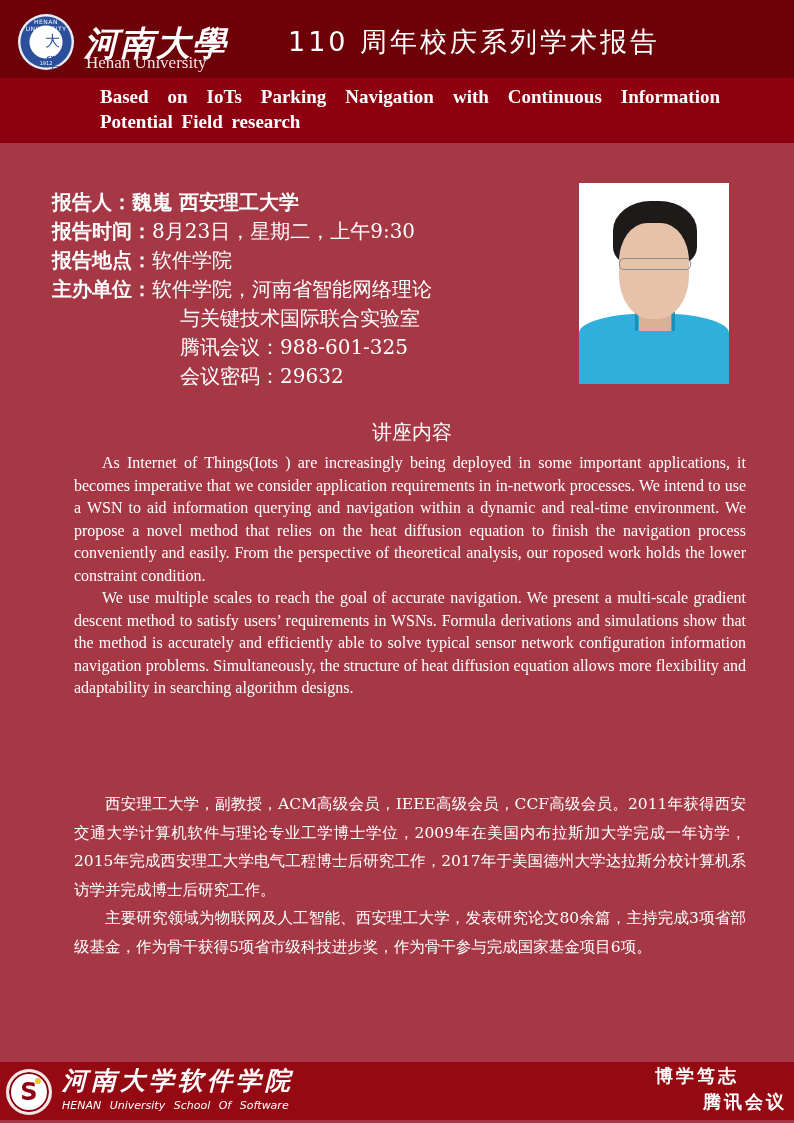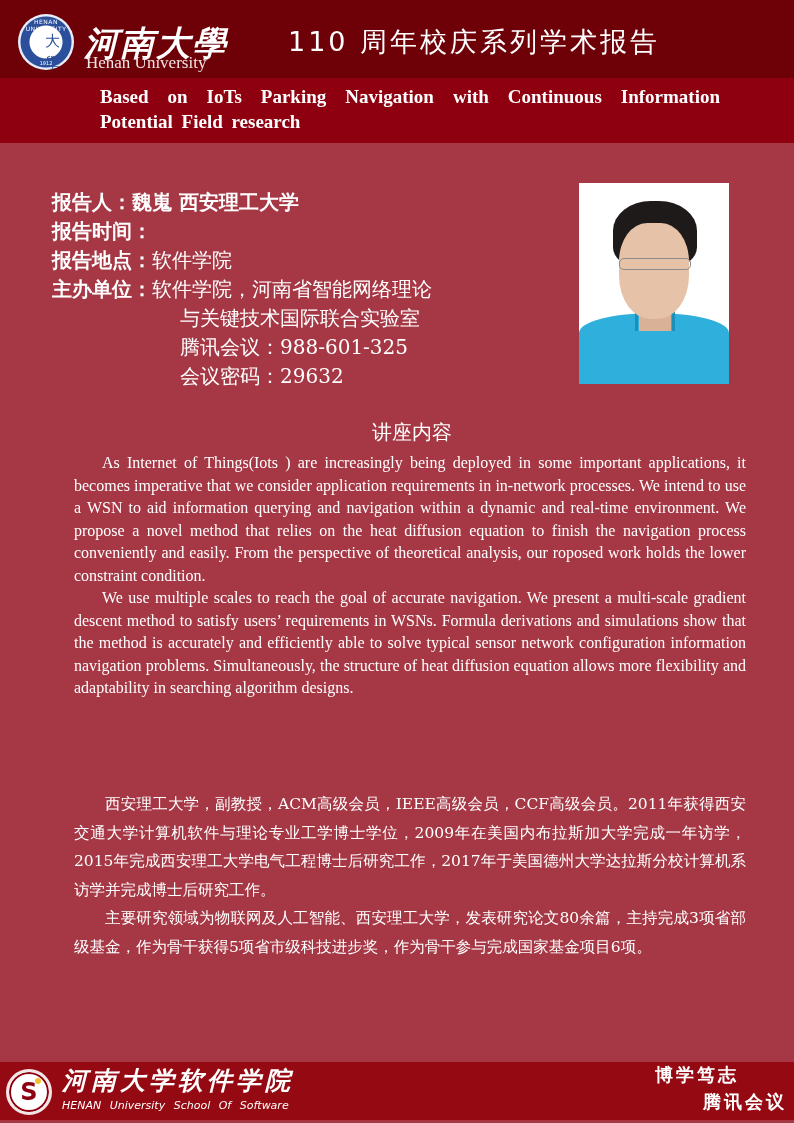--- a/index.html
+++ b/index.html
@@ -42,21 +42,21 @@
   .bio { position: absolute; left: 74px; top: 790px; width: 672px; font-family: "DejaVu Serif", serif; font-size: 15.5px; line-height: 28.5px; color: #ffffff; text-align: justify; }
   .bio p { text-indent: 31px; margin-bottom: 0; }
 
   .footer { position: absolute; left: 0; top: 1062px; width: 794px; height: 58px; background: #950a12; }
   .footer-divider { position: absolute; left: 0; top: 1120px; width: 794px; height: 3px; background: #a63845; }
   .school-badge { position: absolute; left: 6px; top: 1069px; width: 46px; height: 46px; border-radius: 50%; background: #ffffff; border: 3px solid #f3e6e6; box-shadow: inset 0 0 0 2px #8e0010; }
   .school-badge .glyph { position: absolute; left: 0; top: 5px; width: 40px; text-align: center; color: #8e0010; font-family: "DejaVu Sans", sans-serif; font-size: 24px; font-weight: bold; line-height: 30px; }
   .school-badge .dot { position: absolute; right: 8px; top: 6px; width: 6px; height: 6px; border-radius: 50%; background: #f2c02e; }
   .school-cn { position: absolute; left: 62px; top: 1065px; font-family: "DejaVu Serif", serif; font-style: italic; font-weight: bold; font-size: 25px; line-height: 32px; letter-spacing: 4px; color: #ffffff; }
   .school-en { position: absolute; left: 62px; top: 1099px; font-family: "DejaVu Sans", sans-serif; font-style: italic; font-size: 11px; line-height: 14px; word-spacing: 5px; color: #ffffff; }
-  .motto-1 { position: absolute; left: 655px; top: 1064px; font-family: Liberation Mono, monospace; font-weight: bold; font-size: 18px; line-height: 24px; letter-spacing: 3px; color: #ffffff; }
+  .motto-1 { position: absolute; left: 655px; top: 1064px; font-family: Liberation Serif, serif; font-weight: bold; font-size: 18px; line-height: 24px; letter-spacing: 3px; color: #ffffff; }
   .motto-2 { position: absolute; left: 703px; top: 1090px; font-family: "DejaVu Serif", serif; font-weight: bold; font-size: 18px; line-height: 24px; letter-spacing: 3px; color: #ffffff; }
 </style>
 </head>
 <body>
 
 <div class="topbar"></div>
 <div class="logo-badge">
   <div class="ring-text">HENAN UNIVERSITY</div>
   <div class="inner">大學</div>
   <div class="year">1912</div>
@@ -71,20 +71,21 @@
   <span>Potential Field research</span>
 </div>
 
 <div class="info">
   <div class="info-row">
     <span class="info-label">报告人：</span>
     <span class="info-value info-label">魏嵬 西安理工大学</span>
   </div>
   <div class="info-row">
     <span class="info-label">报告时间：</span>
+    <span class="info-value">8月23日，星期二，上午9:30</span>
   </div>
   <div class="info-row">
     <span class="info-label">报告地点：</span>
     <span class="info-value">软件学院</span>
   </div>
   <div class="info-row">
     <span class="info-label">主办单位：</span>
     <span class="info-value">软件学院，河南省智能网络理论</span>
   </div>
   <div class="info-cont">与关键技术国际联合实验室</div>

